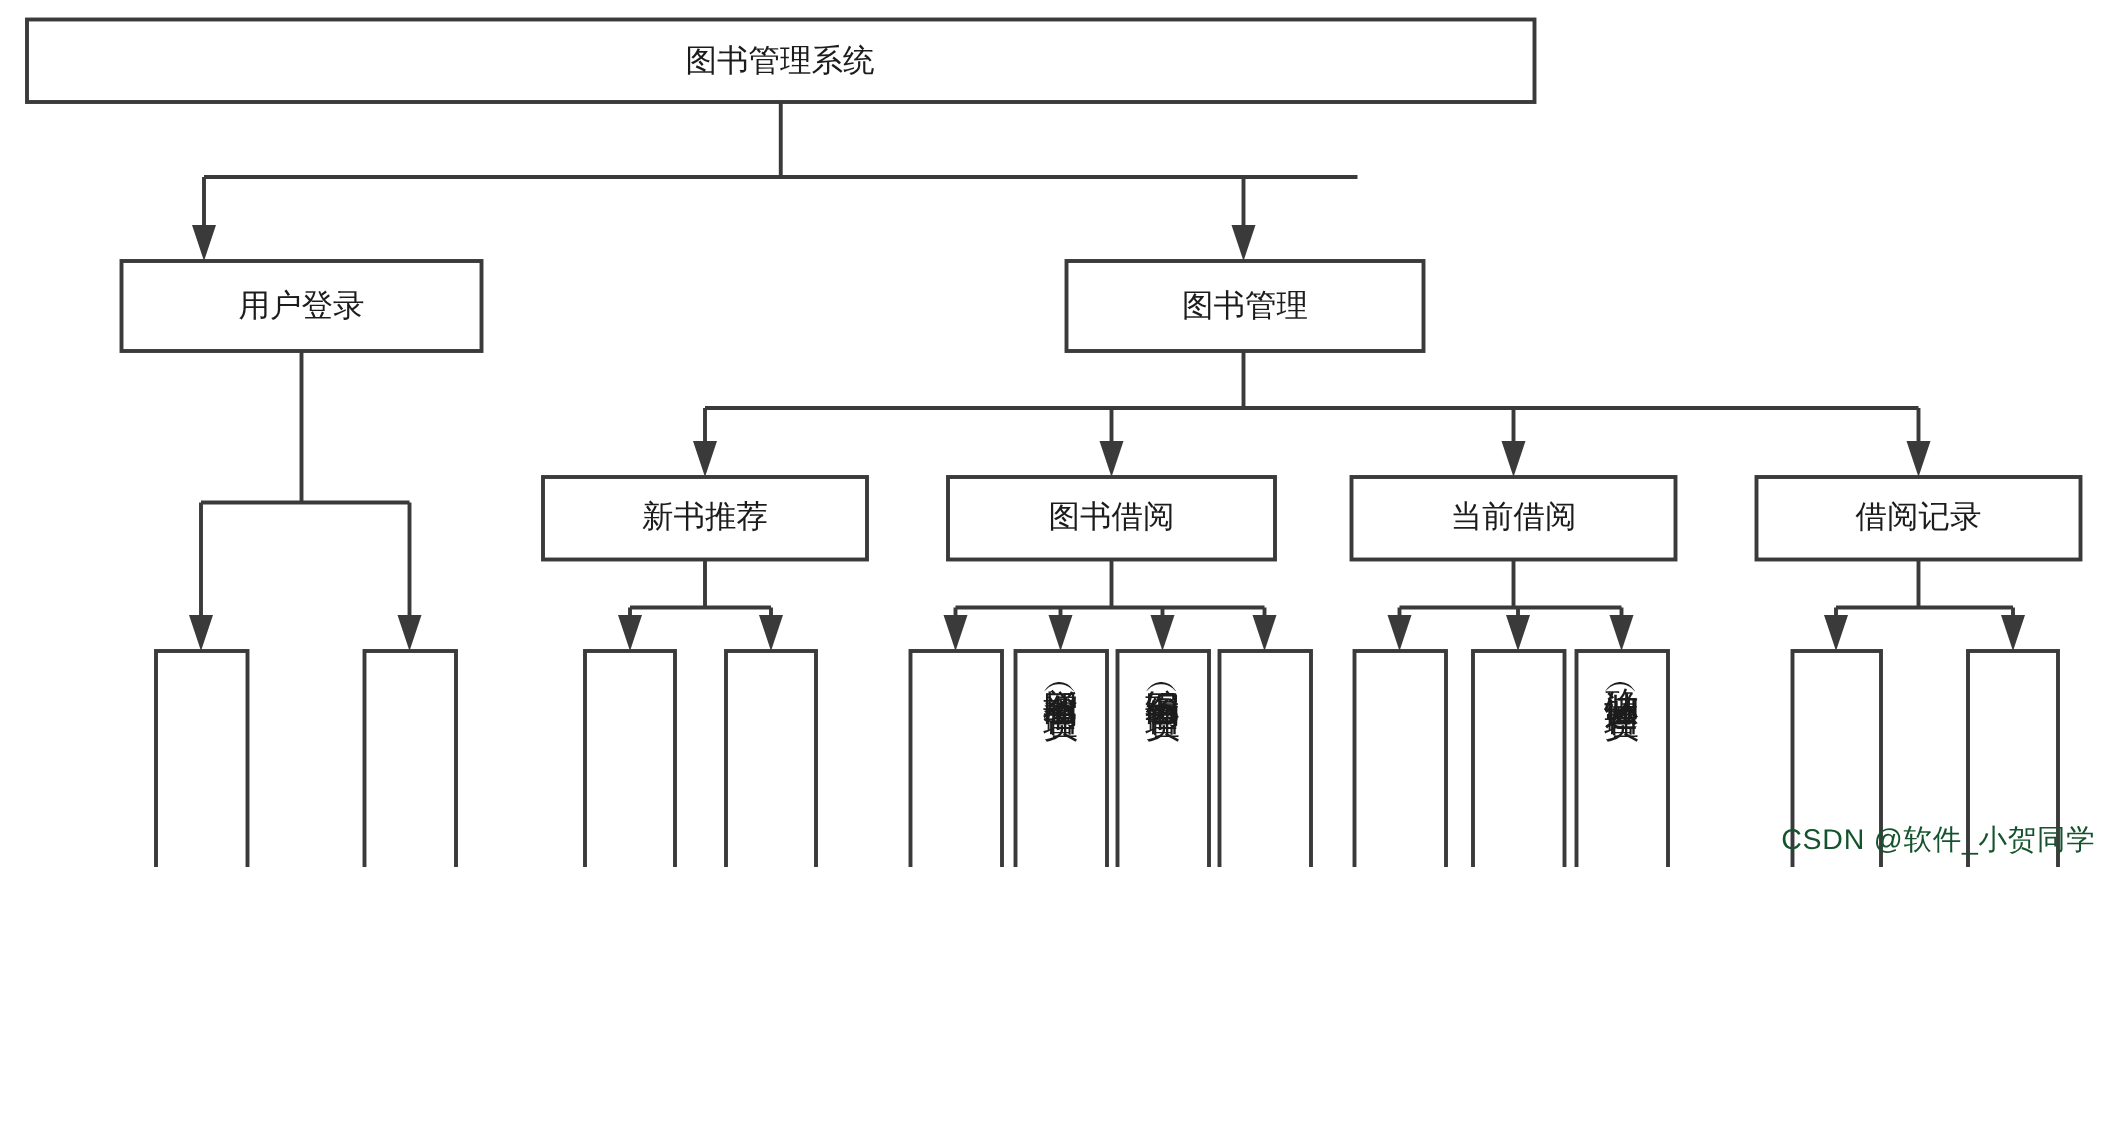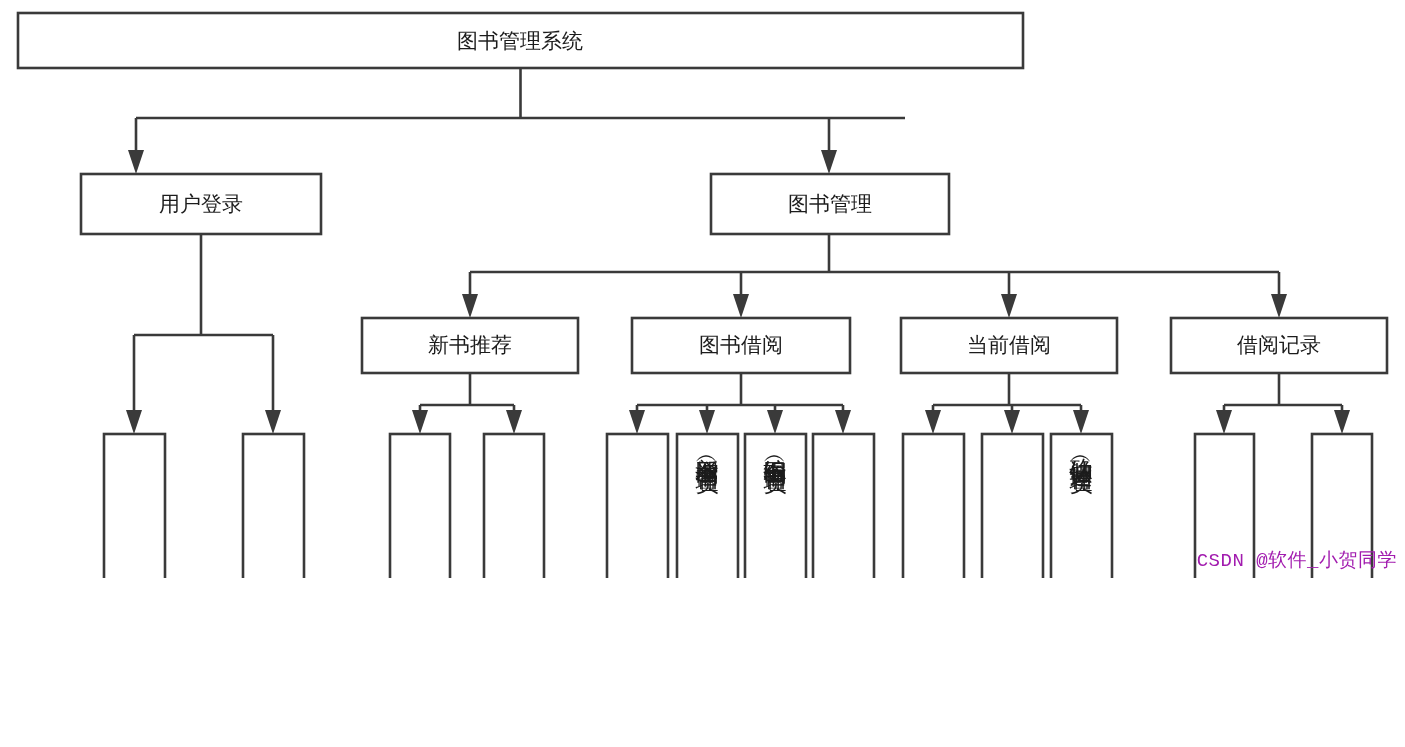--- a/index.html
+++ b/index.html
@@ -59,23 +59,23 @@
     text-align: center;
     display: flex;
     align-items: center;
     justify-content: flex-start;
     pointer-events: none;
   }
   .watermark {
     position: absolute;
     right: 8px;
     bottom: 5px;
-    font-family: Liberation Mono, monospace;
+    font-family: Liberation Sans, sans-serif;
     font-size: 19px;
-    color: #a21caf;
+    color: #14532d;
     letter-spacing: 0.5px;
     white-space: nowrap;
   }
 </style>
 </head>
 <body>
 
 <div id="diagram-root">
 
   <svg class="canvas" viewBox="0 0 1405 747">

